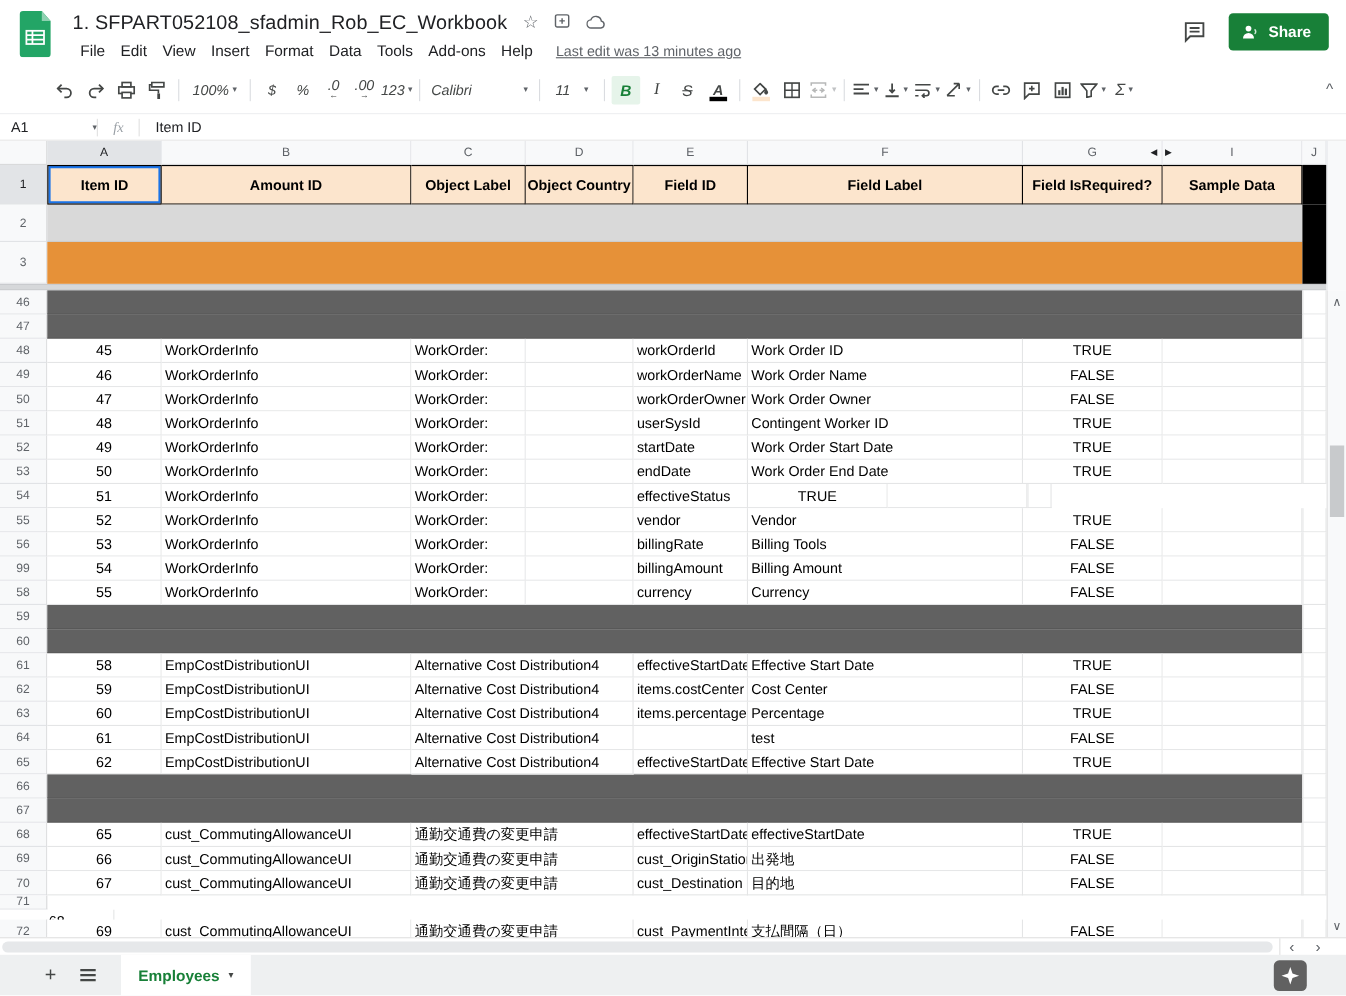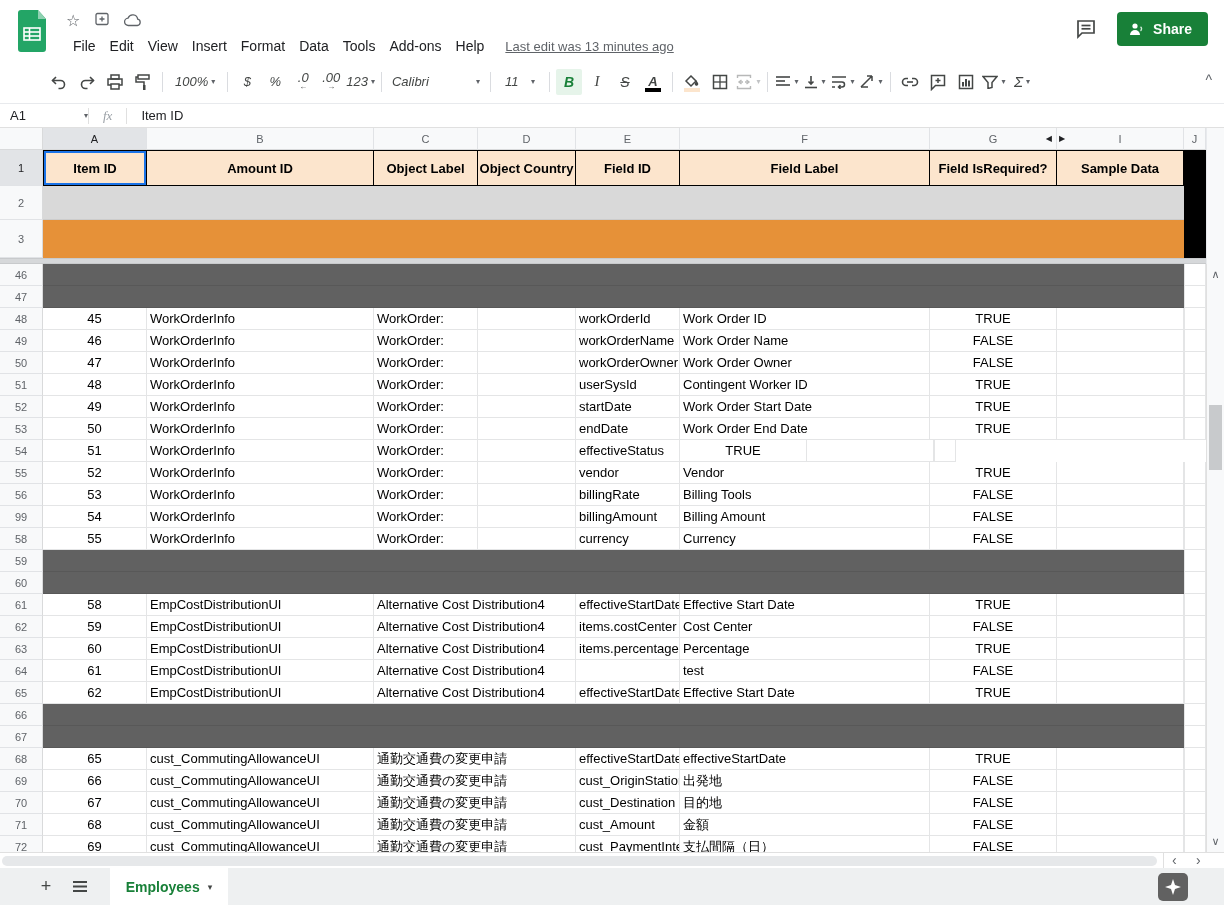--- a/index.html
+++ b/index.html
@@ -106,20 +106,21 @@
   <div class="topbar">
     <svg class="logo" width="32" height="42" viewBox="0 0 32 42">
       <path d="M2 0 h20 l8 9 v30 a3 3 0 0 1 -3 3 H5 a3 3 0 0 1 -3 -3 V3 a3 3 0 0 1 3 -3 z" fill="#23a566"></path>
       <path d="M22 0 l8 9 h-8 z" fill="#8ed1b1"></path>
       <rect x="8" y="18" width="16" height="12" fill="none" stroke="#fff" stroke-width="1.6"></rect>
       <line x1="8" y1="22" x2="24" y2="22" stroke="#fff" stroke-width="1.6"></line>
       <line x1="8" y1="26" x2="24" y2="26" stroke="#fff" stroke-width="1.6"></line>
       <line x1="13.5" y1="18" x2="13.5" y2="30" stroke="#fff" stroke-width="1.6"></line>
     </svg>
     <div class="title-row">
+      <span class="doc-title">1. SFPART052108_sfadmin_Rob_EC_Workbook</span>
       <span class="tb-ic">☆</span>
       <svg width="16" height="16" viewBox="0 0 16 16">
         <path d="M2 3 a1.5 1.5 0 0 1 1.5 -1.5 h9 A1.5 1.5 0 0 1 14 3 v8 a1.5 1.5 0 0 1 -1.5 1.5 h-9 A1.5 1.5 0 0 1 2 11 z" fill="none" stroke="#5f6368" stroke-width="1.3"></path>
         <path d="M8 4.5 v5 M5.5 7 h5" stroke="#5f6368" stroke-width="1.3"></path>
       </svg>
       <svg width="18" height="14" viewBox="0 0 18 14">
         <path d="M4.5 12.5 a3.7 3.7 0 0 1 -.4 -7.4 a5 5 0 0 1 9.6 1.1 a3.2 3.2 0 0 1 -.4 6.3 z" fill="none" stroke="#5f6368" stroke-width="1.3"></path>
       </svg>
     </div>
     <div class="menu-row" id="menubar">
@@ -610,21 +611,21 @@
         <div class="rnum">70</div>
         <div class="cell cc" style="width: 104px; height: 22px;">67</div>
         <div class="cell cl" style="width: 227px; height: 22px;">cust_CommutingAllowanceUI</div>
         <div class="cell cl ovf" style="width: 202px; height: 22px;">通勤交通費の変更申請</div>
         <div class="cell cl" style="width: 104px; height: 22px;">cust_Destination</div>
         <div class="cell cl" style="width: 250px; height: 22px;">目的地</div>
         <div class="cell cc" style="width: 127px; height: 22px;">FALSE</div>
         <div class="cell" style="width: 127px; height: 22px;"></div>
         <div class="jwhite" style="width: 22px; height: 22px;"></div>
       </div>
-      <div class="row" style="height: 22px;">
+      <div class="row" style="height: 22px; flex-direction: column;">
         <div class="rnum">71</div>
         <div class="cell cc" style="width: 104px; height: 22px;">68</div>
         <div class="cell cl" style="width: 227px; height: 22px;">cust_CommutingAllowanceUI</div>
         <div class="cell cl ovf" style="width: 202px; height: 22px;">通勤交通費の変更申請</div>
         <div class="cell cl" style="width: 104px; height: 22px;">cust_Amount</div>
         <div class="cell cl" style="width: 250px; height: 22px;">金額</div>
         <div class="cell cc" style="width: 127px; height: 22px;">FALSE</div>
         <div class="cell" style="width: 127px; height: 22px;"></div>
         <div class="jwhite" style="width: 22px; height: 22px;"></div>
       </div>

